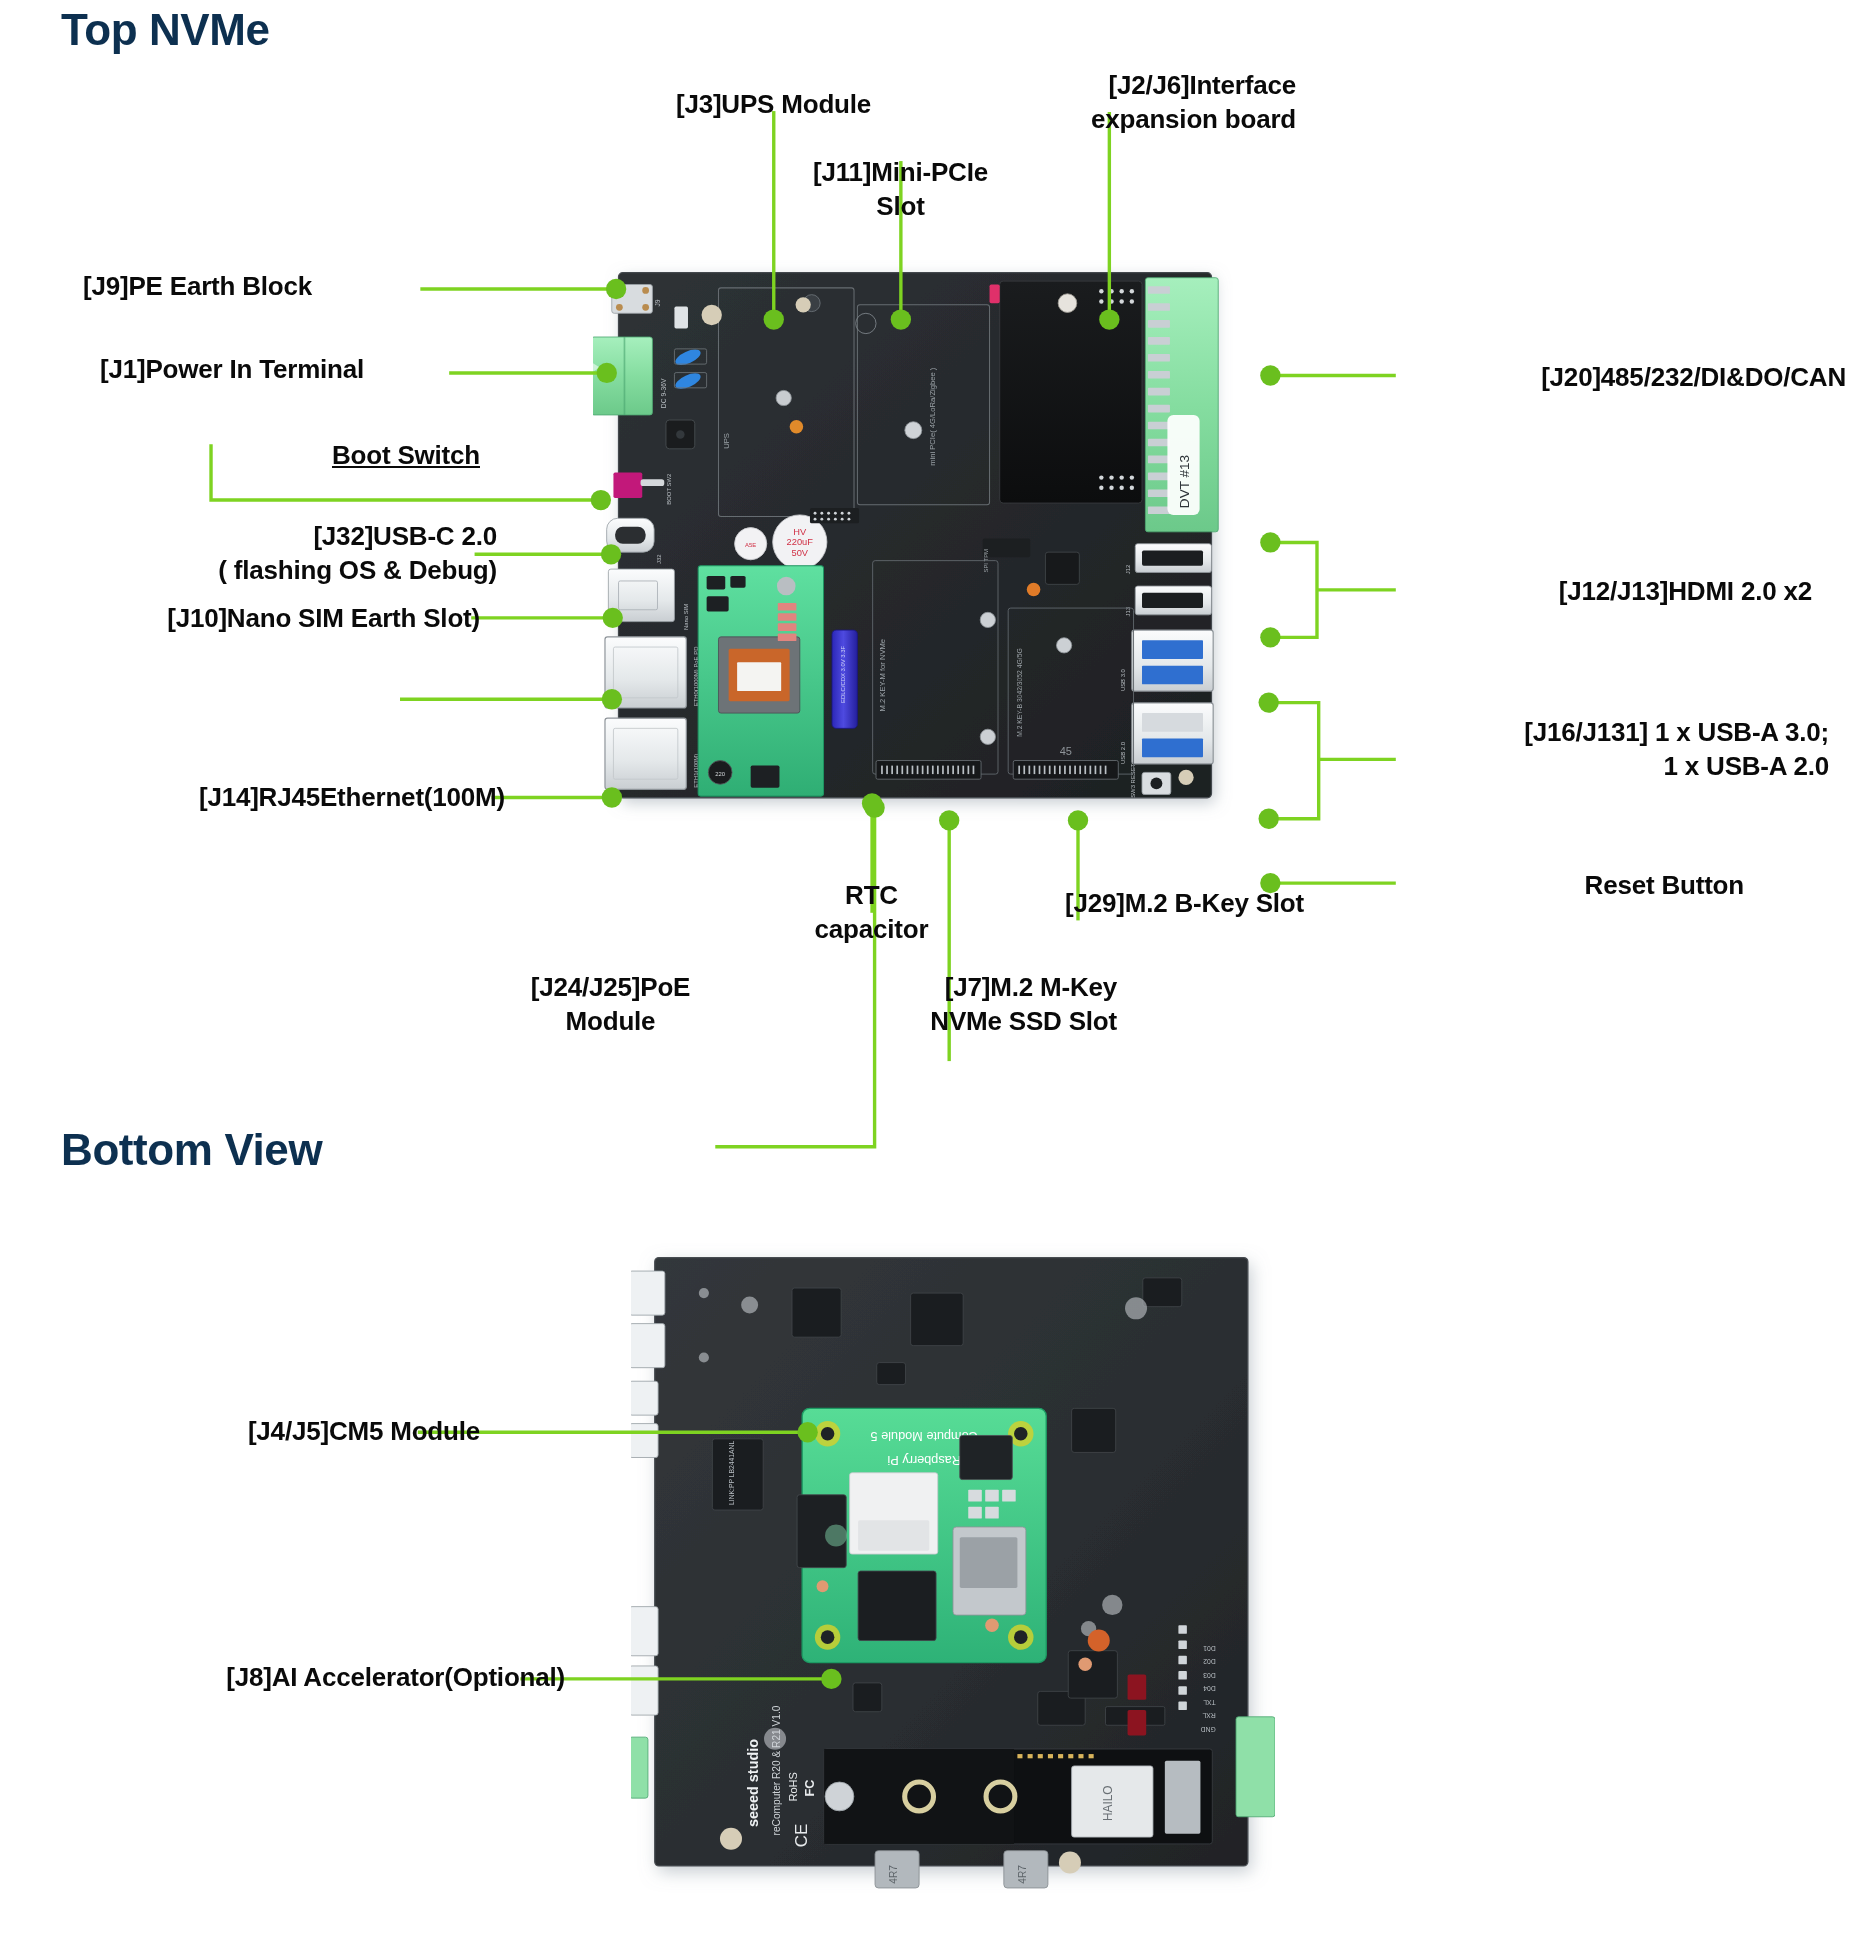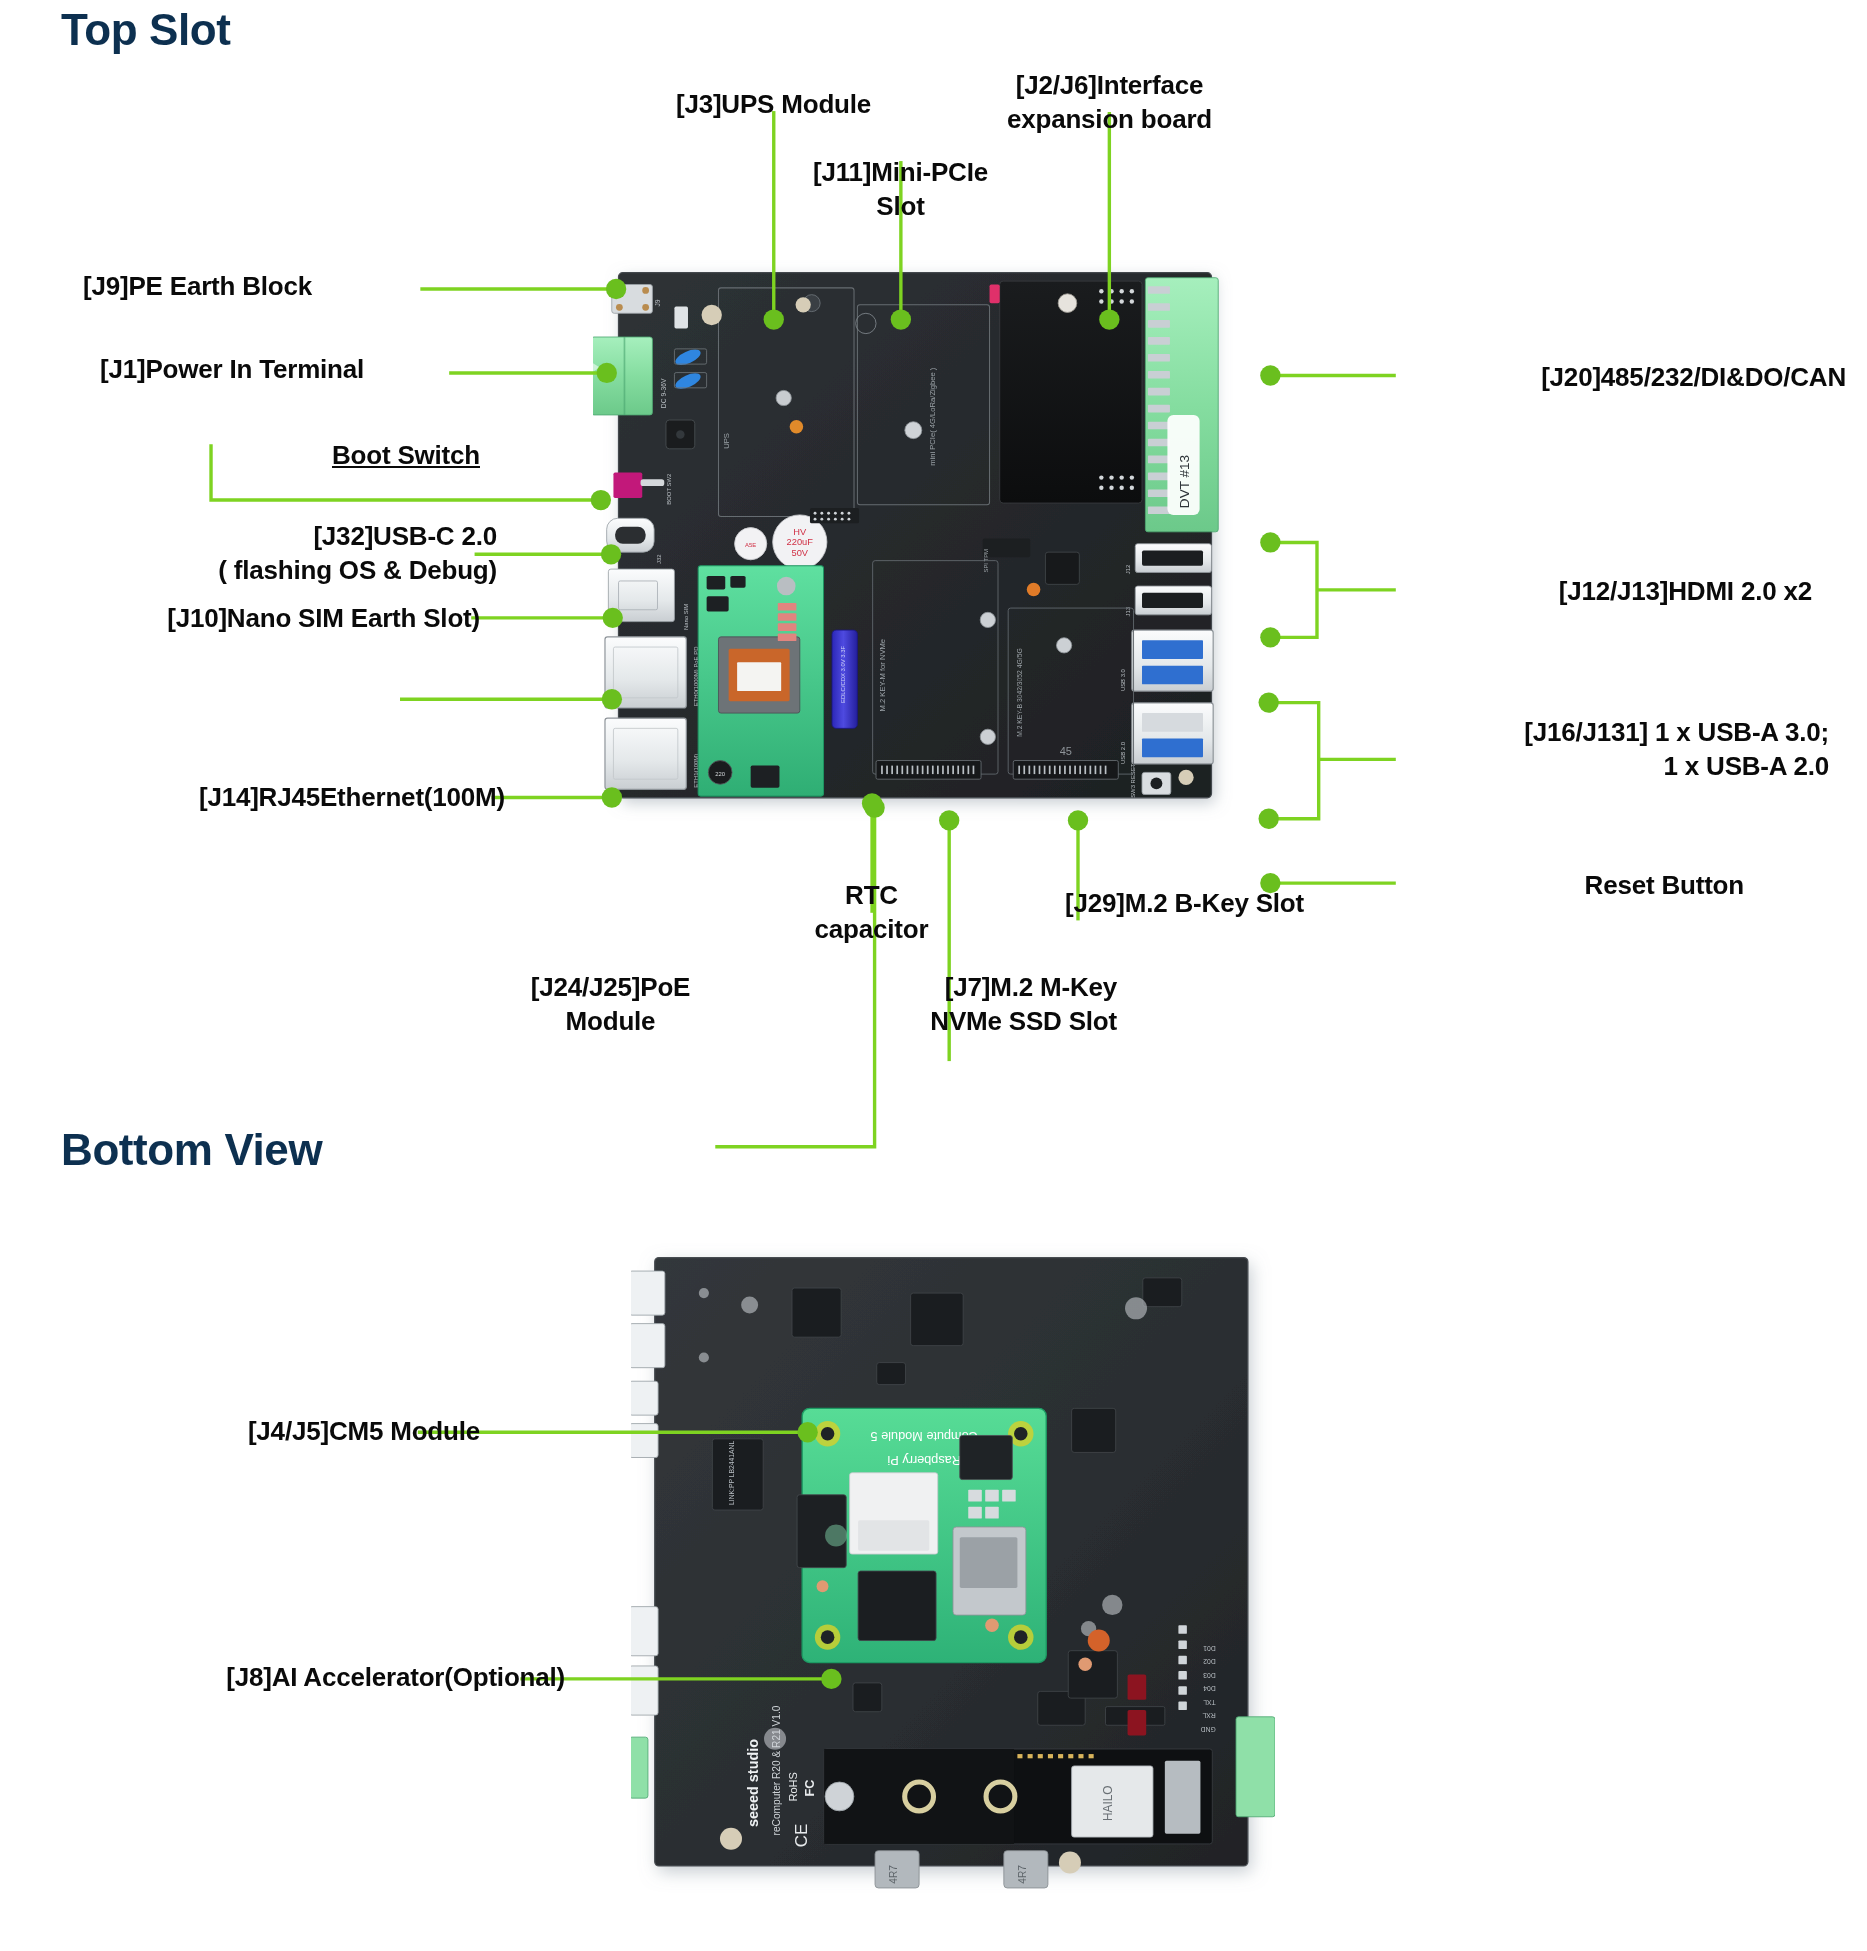--- a/index.html
+++ b/index.html
@@ -47,21 +47,21 @@
   .board-wrap{position:absolute;}
   #board-top{left:593px;top:254px;width:644px;height:576px;}
   #board-bottom{left:631px;top:1242px;width:644px;height:653px;}
   .board-wrap svg{display:block;}
 </style>
 </head>
 <body>
 
 <div class="page">
 
-  <div class="view-title" id="title-top">Top Slot</div>
+  <div class="view-title" id="title-top">Top NVMe</div>
 
   <div class="view-title" id="title-bottom">Bottom View</div>
 
   <div class="board-wrap" id="board-top">
     <svg width="644" height="576" viewBox="0 0 760 680" xmlns="http://www.w3.org/2000/svg">
       <defs>
         <linearGradient id="pcbg" x1="0" y1="0" x2="1" y2="1">
           <stop offset="0%" stop-color="#2e3236"></stop>
           <stop offset="50%" stop-color="#26292c"></stop>
           <stop offset="100%" stop-color="#1d2022"></stop>
@@ -542,21 +542,21 @@
   <div class="label l" style="left:124px;top:602px;width:356px;">[J10]Nano SIM Earth Slot)</div>
 
 
   <div class="label l" style="left:124px;top:781px;width:381px;">[J14]RJ45Ethernet(100M)</div>
 
   <div class="label c" style="left:587px;top:88px;width:373px;">[J3]UPS Module</div>
 
   <div class="label c" style="left:731px;top:156px;width:339px;">[J11]Mini-PCIe
 Slot</div>
 
-  <div class="label c" style="left:923px;top:69px;width:373px;">[J2/J6]Interface
+  <div class="label c" style="left:923px;top:69px;width:373px;text-align:right;">[J2/J6]Interface
 expansion board</div>
 
   <div class="label l" style="left:1405px;top:361px;width:441px;">[J20]485/232/DI&amp;DO/CAN</div>
 
   <div class="label l" style="left:1405px;top:575px;width:407px;">[J12/J13]HDMI 2.0 x2</div>
 
   <div class="label l" style="left:1405px;top:716px;width:424px;">[J16/J131] 1 x USB-A 3.0;
 1 x USB-A 2.0</div>
 
   <div class="label l" style="left:1405px;top:869px;width:339px;">Reset Button</div>

